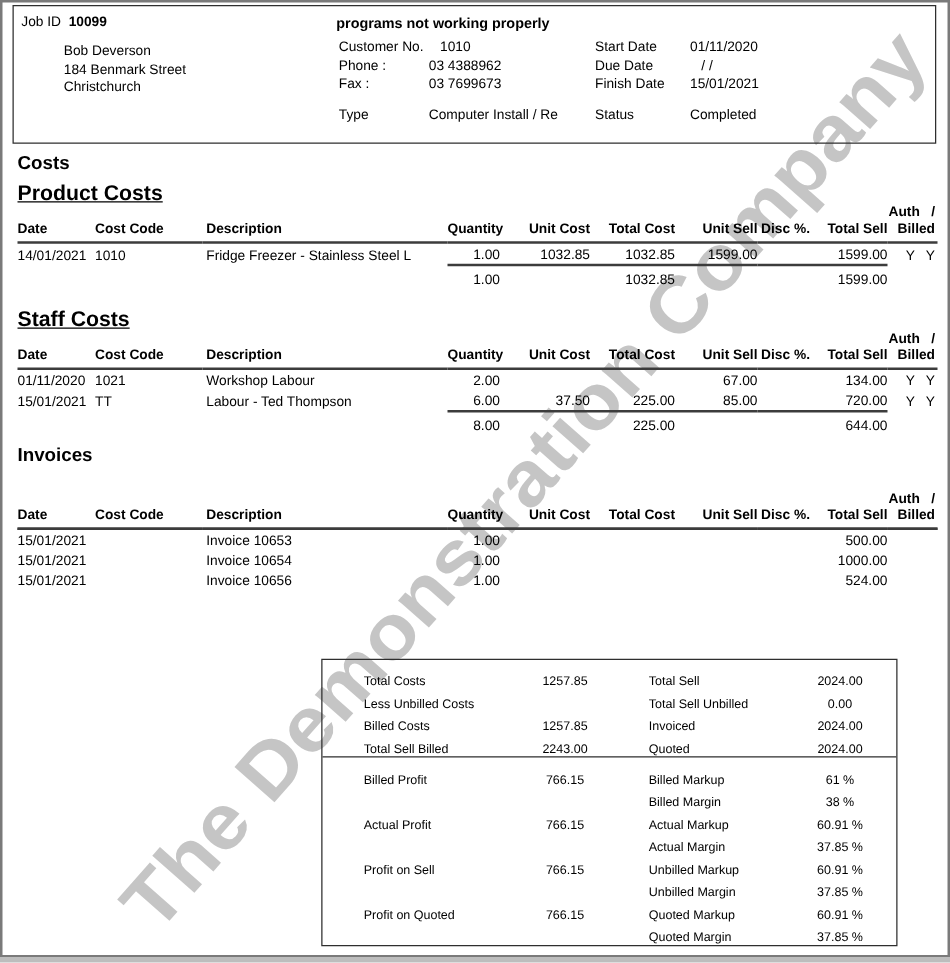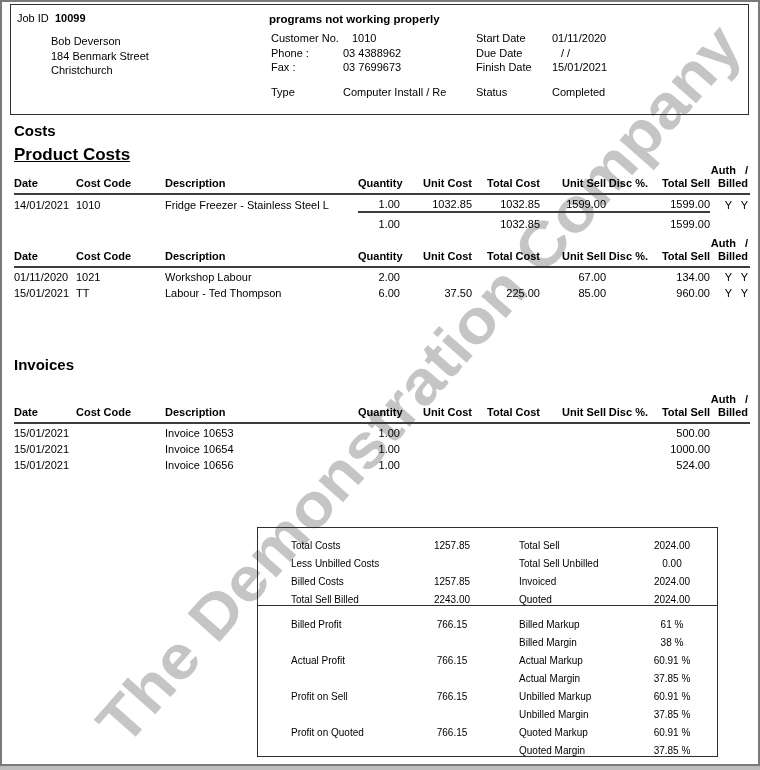--- a/index.html
+++ b/index.html
@@ -149,20 +149,21 @@
           <td class="lined">1.00</td>
           <td class="lined"></td>
           <td class="lined">1032.85</td>
           <td class="lined"></td>
           <td class="lined"></td>
           <td class="lined">1599.00</td>
           <td></td>
         </tr>
       </tbody>
     </table>
+  <div class="h-sub" id="staff-sub">Staff Costs</div>
   <table class="rep">
       <colgroup>
         <col style="width: 62px;">
         <col style="width: 86px;">
         <col style="width: 196px;">
         <col style="width: 42px;">
         <col style="width: 72px;">
         <col style="width: 68px;">
         <col style="width: 66px;">
         <col style="width: 42px;">
@@ -199,22 +200,34 @@
         </tr>
         <tr>
           <td>15/01/2021</td>
           <td>TT</td>
           <td>Labour - Ted Thompson</td>
           <td>6.00</td>
           <td>37.50</td>
           <td>225.00</td>
           <td>85.00</td>
           <td></td>
-          <td>960.00</td>
+          <td>720.00</td>
           <td>Y Y</td>
+        </tr>
+        <tr class="totals">
+          <td></td>
+          <td></td>
+          <td></td>
+          <td class="lined">8.00</td>
+          <td class="lined"></td>
+          <td class="lined">225.00</td>
+          <td class="lined"></td>
+          <td class="lined"></td>
+          <td class="lined">644.00</td>
+          <td></td>
         </tr>
       </tbody>
     </table>
 </div>
 
 <div class="layer abs" id="invoices-section">
   <div class="h-big">Invoices</div>
   <table class="rep">
       <colgroup>
         <col style="width: 62px;">

